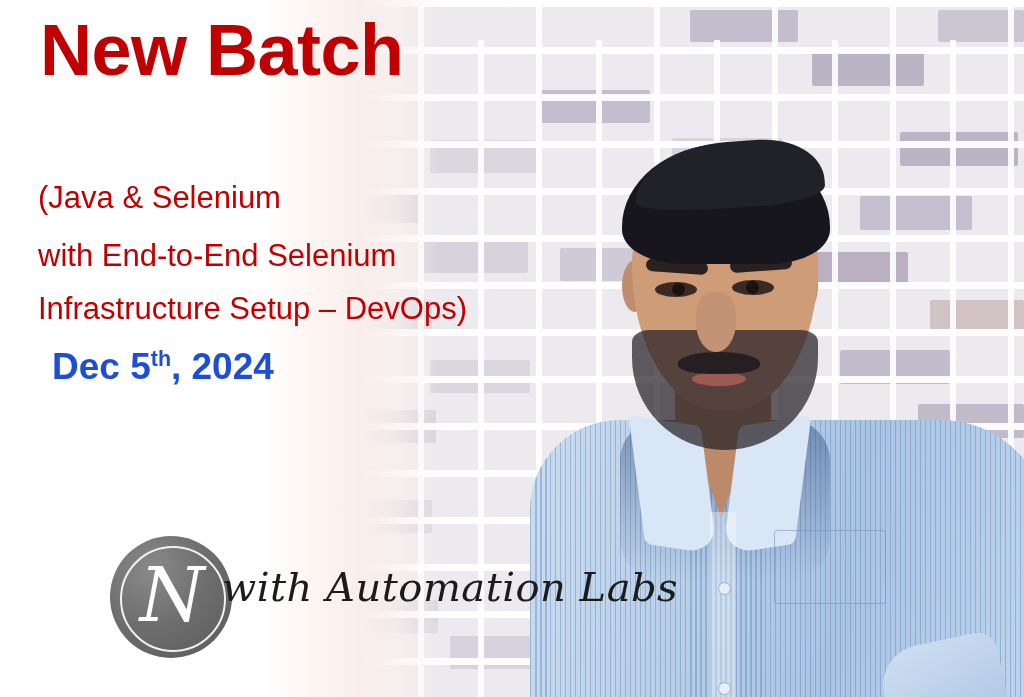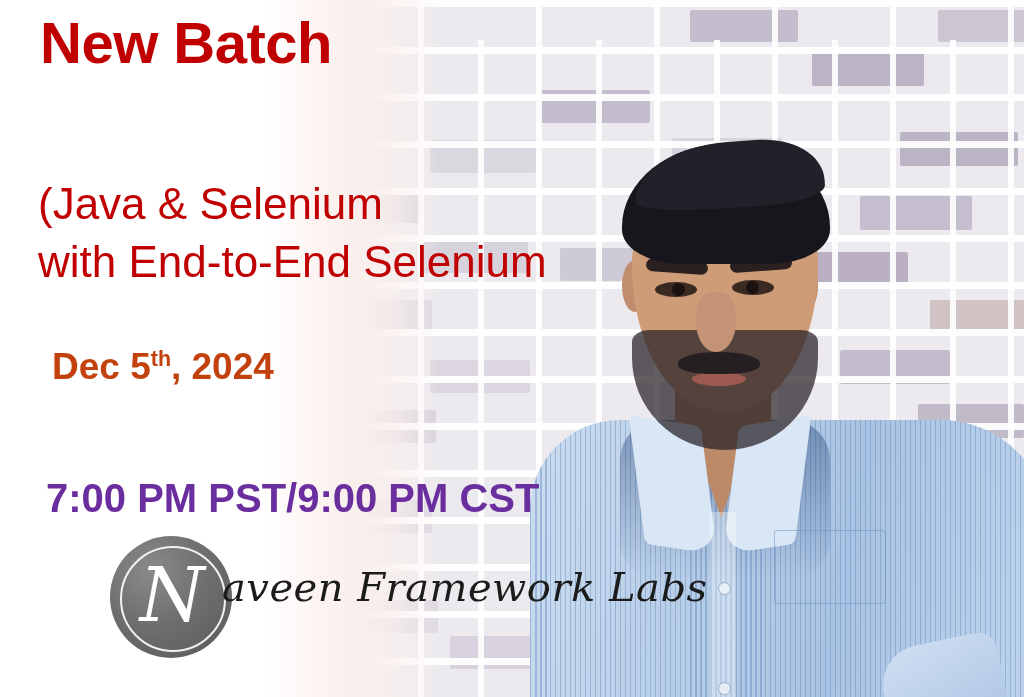--- a/index.html
+++ b/index.html
@@ -149,40 +149,40 @@
       #fdf4f2 72%,#f9eeec 82%,
       rgba(250,240,238,.70) 90%,
       rgba(255,255,255,0) 100%);
   }
 
   
   .txt{position:absolute;left:0;top:0;width:1024px;height:697px;}
 
   .l-newbatch{
     position:absolute;left:40px;top:14px;
-    font-size:58px;font-weight:700;color:#C00000;
+    font-size:72px;font-weight:700;color:#C00000;
     letter-spacing:-.5px;line-height:1;
   }
   .l-announcement{
     position:absolute;left:40px;top:88px;
     font-size:76px;font-weight:700;color:#C00000;
     letter-spacing:-1.5px;line-height:1;
   }
   .sub{
     position:absolute;left:38px;
-    font-size:44px;font-weight:400;color:#C00000;
+    font-size:31px;font-weight:400;color:#C00000;
     line-height:1;white-space:nowrap;
   }
   .sub.s1{top:182px;}
   .sub.s2{top:240px;}
   .sub.s3{top:293px;}
 
   .date{
     position:absolute;left:52px;top:348px;
-    font-size:37px;font-weight:700;color:#c2410c;
+    font-size:37px;font-weight:700;color:#1d4ed8;
     line-height:1;white-space:nowrap;
   }
   .date sup{font-size:.58em;vertical-align:super;font-weight:700;}
 
   .time{
     position:absolute;left:46px;
     font-size:40px;font-weight:700;color:#6B2E9E;
     line-height:1;white-space:nowrap;
   }
   .time.t1{top:412px;}
@@ -287,26 +287,26 @@
 
     <div class="wash"></div>
   </div>
 
   <div class="txt">
 
     <div class="l-newbatch">New Batch</div>
 
     <div class="sub s1">(Java &amp; Selenium</div>
     <div class="sub s2">with End-to-End Selenium</div>
+    <div class="sub s3">Infrastructure Setup – DevOps)</div>
 
     <div class="date"><span>Dec 5</span><sup>th</sup><span>, 2024</span></div>
 
-    <div class="time t2">7:00 PM PST/9:00 PM CST</div>
 
     <div class="logo">
       <div class="logo-circle"></div>
       <div class="logo-ring"></div>
       <div class="logo-n">N</div>
-      <div class="logo-script">aveen Framework Labs</div>
+      <div class="logo-script">with Automation Labs</div>
     </div>
   </div>
 
 </div>
 
 </body></html>

